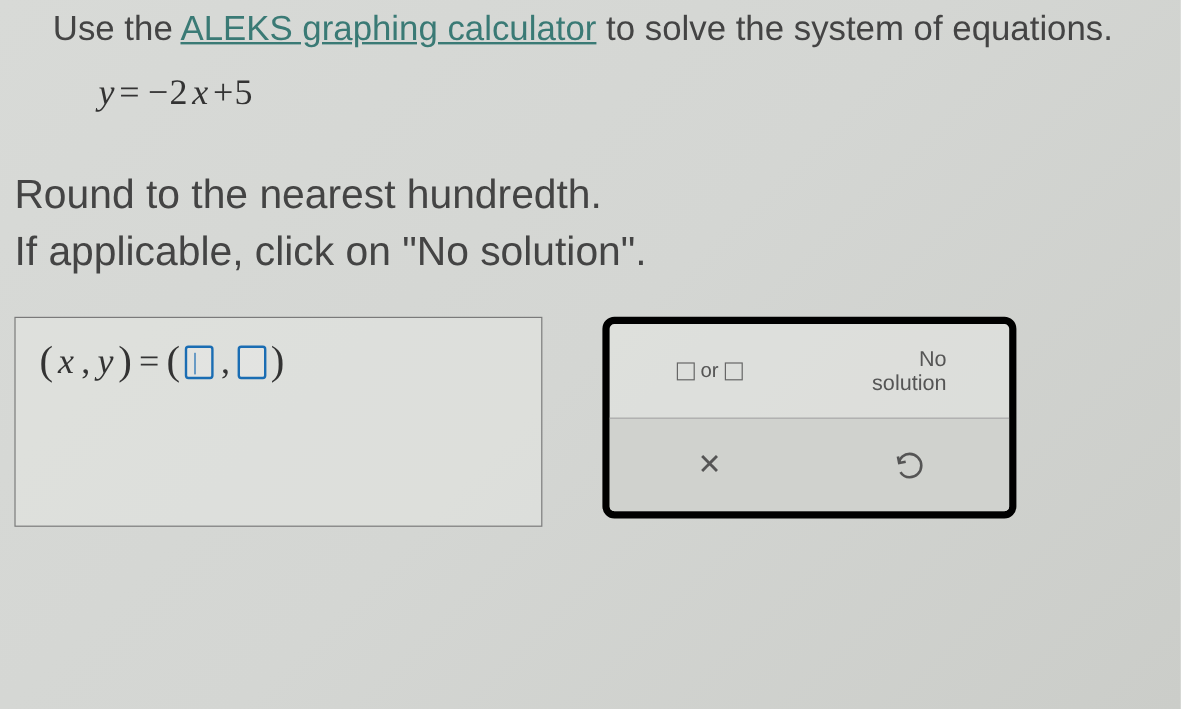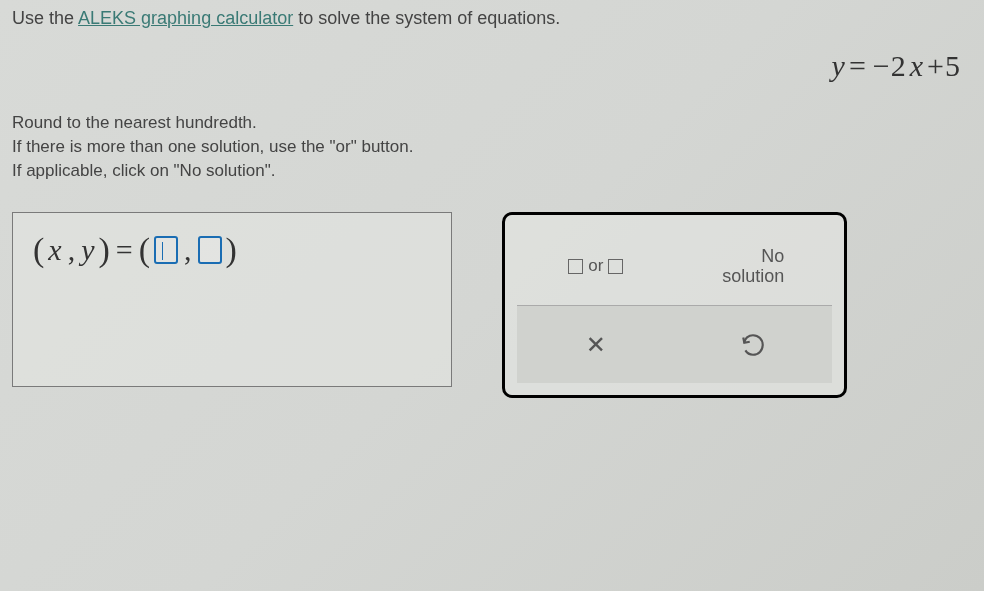--- a/index.html
+++ b/index.html
@@ -11,53 +11,53 @@
       width: 984px;
       height: 591px;
       background: linear-gradient(135deg, #d8dad7 0%, #d4d6d3 50%, #cbcdc9 100%);
       font-family: Arial, Helvetica, sans-serif;
       color: #3a3a3a;
       padding: 8px 20px 20px 12px;
       position: relative;
       overflow: hidden;
     }
     .instruction-line {
-      font-size: 18px;
+      font-size: 29px;
       color: #444;
       margin-bottom: 20px;
+      margin-left: 32px;
     }
     .calc-link {
       color: #3a7a75;
       text-decoration: underline;
       cursor: pointer;
     }
     .equations {
       margin-left: 70px;
-      margin-bottom: 28px;
-      text-align: right;
+      margin-bottom: 44px;
     }
     .eq {
       font-size: 30px;
       font-style: italic;
       font-family: 'Times New Roman', serif;
       color: #333;
       margin: 8px 0;
       letter-spacing: 1px;
     }
     .eq .op {
       font-style: normal;
       margin: 0 3px;
     }
     .eq sup {
       font-size: 18px;
       vertical-align: super;
       font-style: normal;
     }
     .directions {
-      font-size: 17px;
+      font-size: 34px;
       color: #444;
       line-height: 1.4;
       margin-bottom: 30px;
     }
     .bottom-row {
       display: flex;
       gap: 50px;
       align-items: flex-start;
     }
     .answer-box {
@@ -99,25 +99,25 @@
     .input-slot.active::after {
       content: "";
       position: absolute;
       left: 6px;
       top: 4px;
       width: 1px;
       height: 18px;
       background: #1a6db3;
     }
     .tool-panel {
-      border: 3px solid #000000;
+      border: 6px solid #000000;
       border-radius: 10px;
       background: rgba(228,230,226,0.6);
       width: 345px;
-      padding: 12px;
+      padding: 0;
       overflow: hidden;
     }
     .tool-row {
       display: flex;
       height: 78px;
     }
     .tool-cell {
       flex: 1;
       display: flex;
       align-items: center;
@@ -165,21 +165,20 @@
 </div>
 
 <div class="equations">
   <div class="eq">
     <span>y</span><span class="op">=</span><span class="op">−2</span><span>x</span><span class="op">+5</span>
   </div>
 </div>
 
 <div class="directions">
   <div>Round to the nearest hundredth.</div>
-  <div>If there is more than one solution, use the "or" button.</div>
   <div>If applicable, click on "No solution".</div>
 </div>
 
 <div class="bottom-row">
   <div class="answer-box">
     <div class="answer-expr">
       <span class="paren">(</span>
       <span>x</span>
       <span class="comma">, </span>
       <span>y</span>

